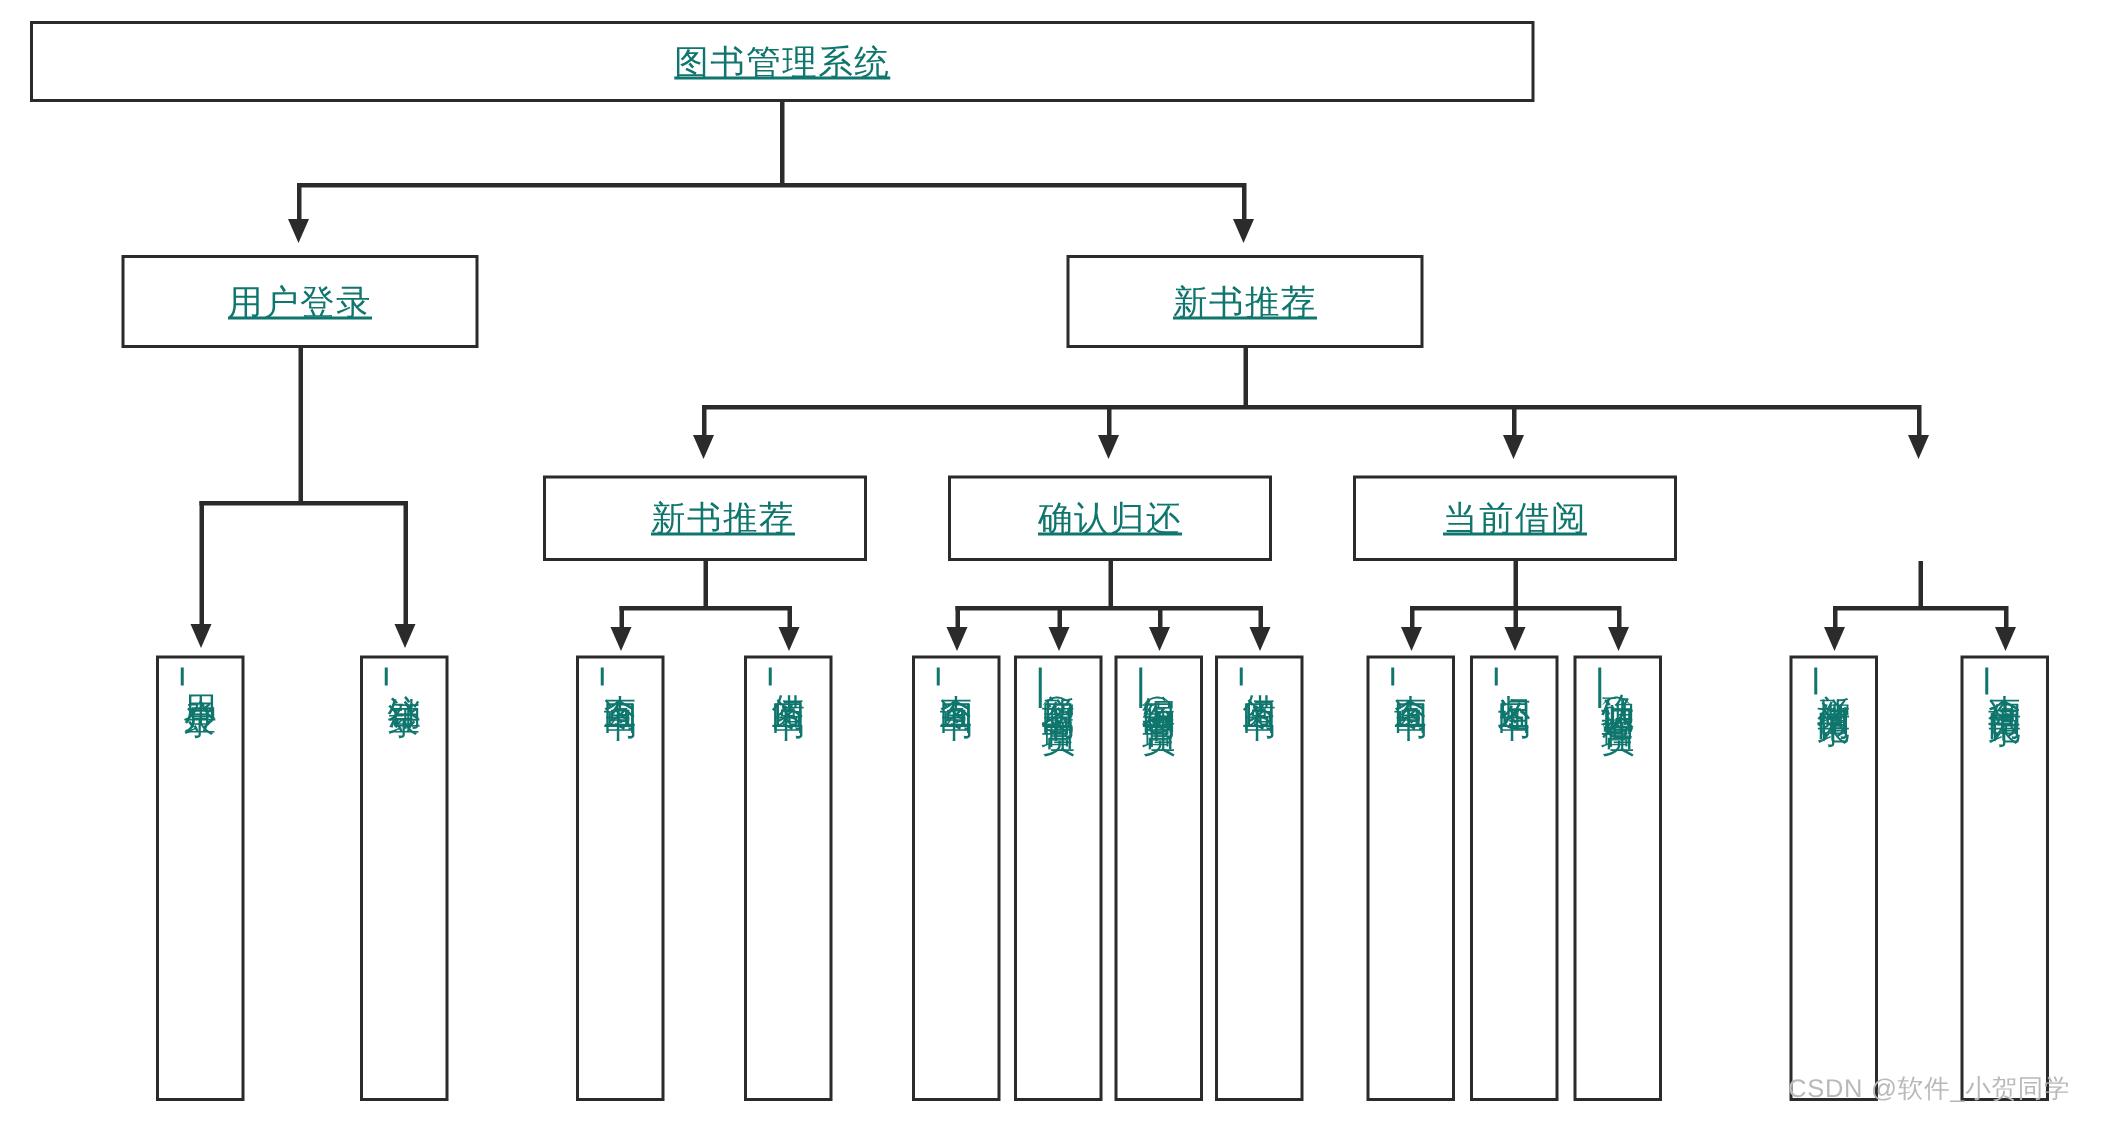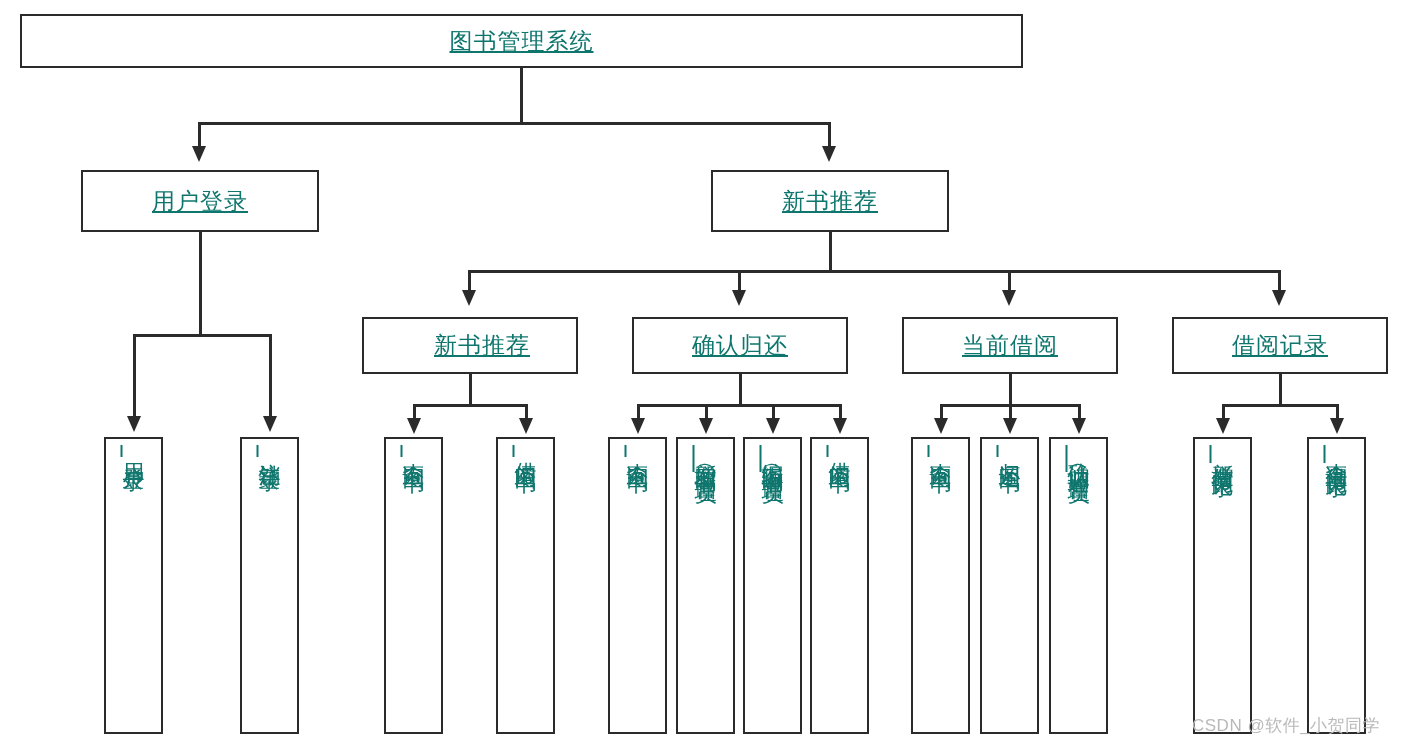--- a/index.html
+++ b/index.html
@@ -123,23 +123,20 @@
 
   <div class="node horiz" style="left:362px; top:317px; width:216px; height:57px;padding-left:24px;">
     <span class="node-label">新书推荐</span>
   </div>
   <div class="node horiz" style="left:632px; top:317px; width:216px; height:57px;">
     <span class="node-label">确认归还</span>
   </div>
   <div class="node horiz" style="left:902px; top:317px; width:216px; height:57px;text-align:center;">
     <span class="node-label">当前借阅</span>
   </div>
-  <div class="node horiz" style="left:1172px; top:317px; width:216px; height:57px;">
-    <span class="node-label">借阅记录</span>
-  </div>
 
   <div class="ln v" style="left:469px; top:374px; height:32px;"></div>
   <div class="ln h" style="left:413px; top:404px; width:114px; height:2.5px;"></div>
   <div class="ln v" style="left:413px; top:404px; height:16px;"></div>
   <div class="arrow" style="left:407px; top:418px;"></div>
   <div class="ln v" style="left:525px; top:404px; height:16px;"></div>
   <div class="arrow" style="left:519px; top:418px;"></div>
 
   <div class="ln v" style="left:739px; top:374px; height:32px;"></div>
   <div class="ln h" style="left:637px; top:404px; width:204px; height:2.5px;"></div>

